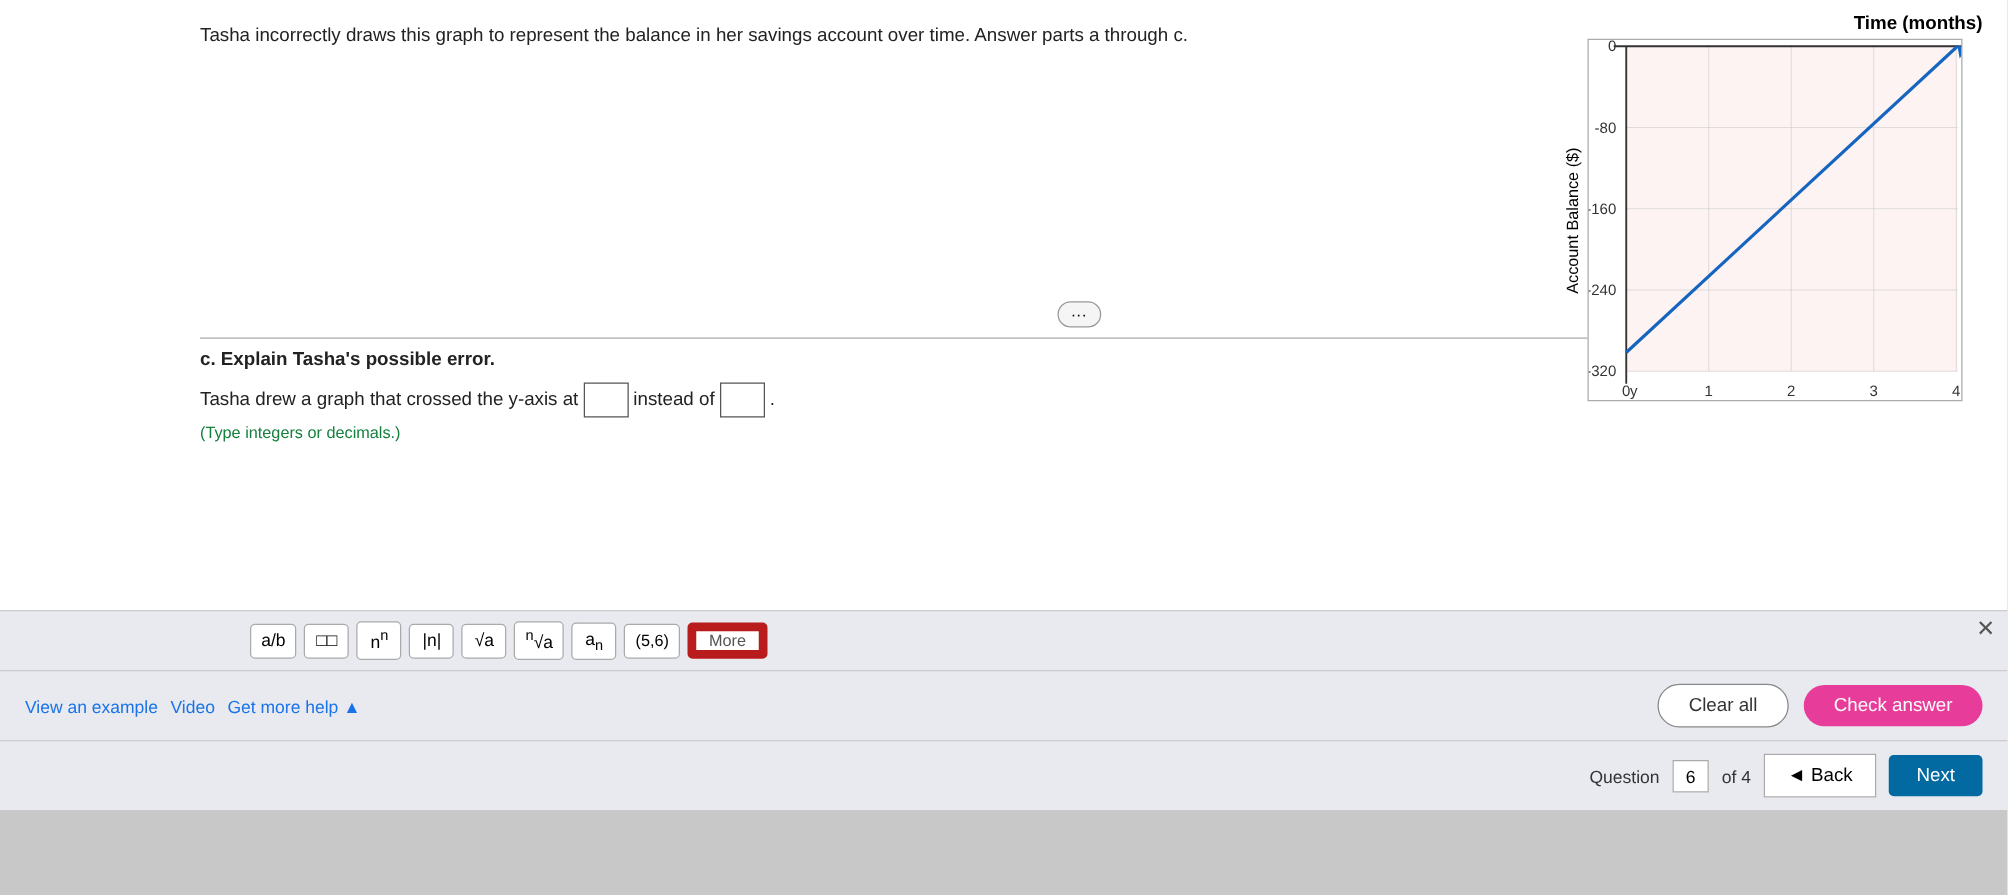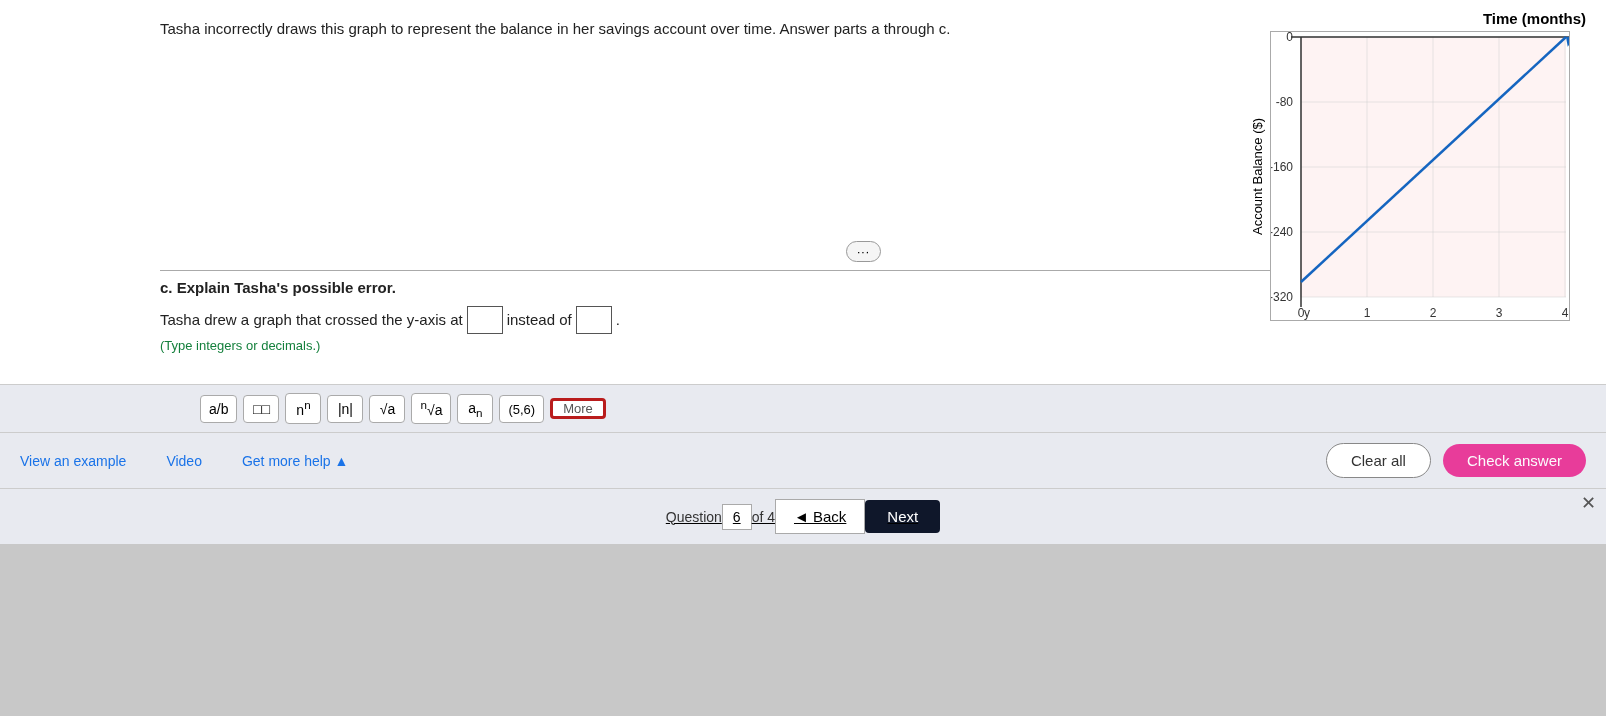--- a/index.html
+++ b/index.html
@@ -8,21 +8,21 @@
       background: #c8c8c8;
       width: 1606px;
       height: 716px;
       overflow: hidden;
       position: relative;
     }
     .main-container {
       background: #ffffff;
       margin: 0 auto;
       width: 1606px;
-      height: 544px;
+      height: 648px;
       position: relative;
       display: flex;
       flex-direction: column;
     }
     .question-area {
       padding: 18px 40px 10px 160px;
       flex: 1;
       position: relative;
     }
     .question-text {
@@ -93,38 +93,38 @@
       border: 1px solid #aaa;
       border-radius: 4px;
       padding: 4px 8px;
       font-size: 16px;
       cursor: pointer;
       min-width: 36px;
       text-align: center;
     }
     .toolbar-btn-more {
       background: #fff;
-      border: 3px solid #b91c1c;
+      border: 7px solid #b91c1c;
       border-radius: 4px;
       padding: 0 10px;
       font-size: 13px;
       cursor: pointer;
       color: #555;
     }
     .bottom-bar {
       background: #e8eaf0;
       border-top: 1px solid #ccc;
       padding: 10px 20px;
       display: flex;
       align-items: center;
       justify-content: space-between;
     }
     .bottom-left {
       display: flex;
-      gap: 40px;
+      gap: 10px;
       align-items: center;
     }
     .bottom-link {
       font-size: 14px;
       color: #1a73e8;
       cursor: pointer;
       text-decoration: none;
     }
     .bottom-right {
       display: flex;
@@ -149,22 +149,22 @@
       cursor: pointer;
       color: #fff;
       opacity: 0.85;
     }
     .nav-section {
       background: #e8eaf0;
       border-top: 1px solid #ccc;
       padding: 10px 20px;
       display: flex;
       align-items: center;
-      justify-content: center;
-      text-decoration: underline;
+      justify-content: flex-end;
+      gap: 10px;
     }
     .question-label {
       font-size: 14px;
       color: #333;
     }
     .question-num {
       border: 1px solid #aaa;
       padding: 4px 10px;
       font-size: 14px;
       background: #fff;
@@ -182,21 +182,21 @@
       cursor: pointer;
       display: flex;
       align-items: center;
       gap: 4px;
     }
     .next-btn {
       border: none;
       border-radius: 4px;
       padding: 8px 22px;
       font-size: 15px;
-      background: #0f172a;
+      background: #0369a1;
       color: #fff;
       cursor: pointer;
     }
     .x-close {
       position: absolute;
       right: 10px;
       top: 492px;
       font-size: 18px;
       color: #555;
       cursor: pointer;

